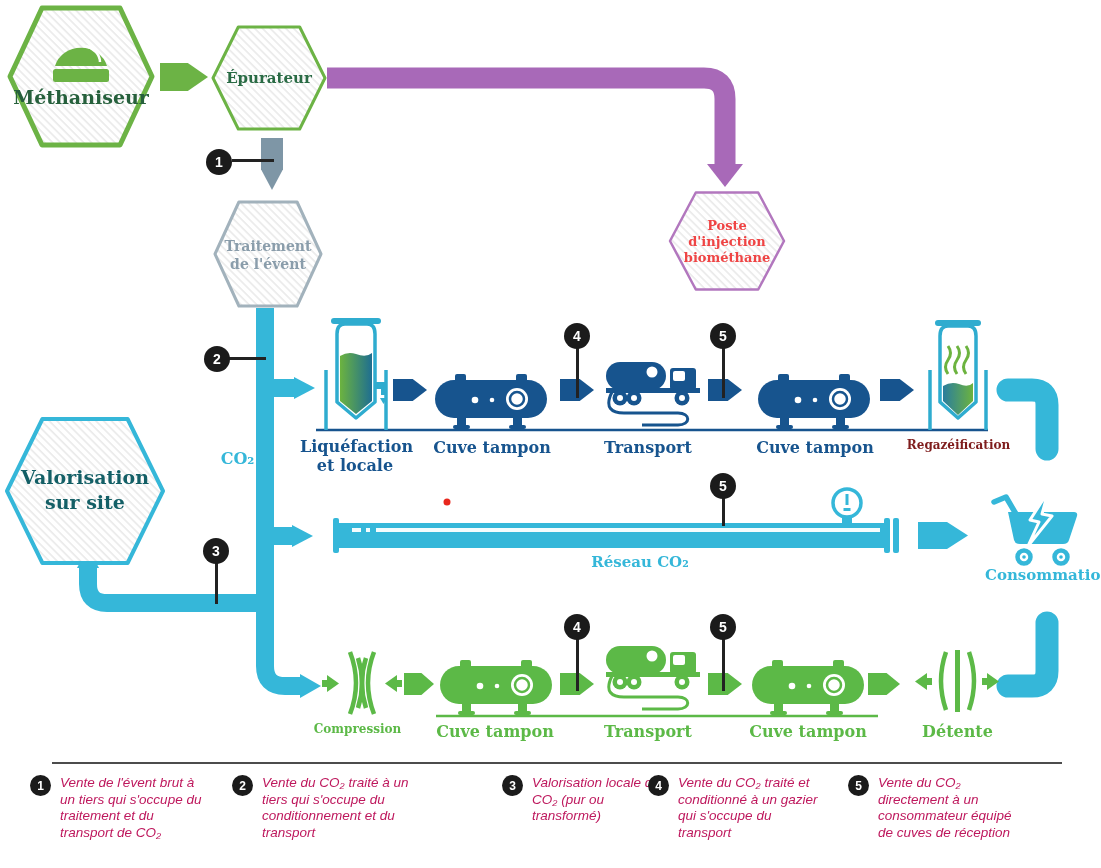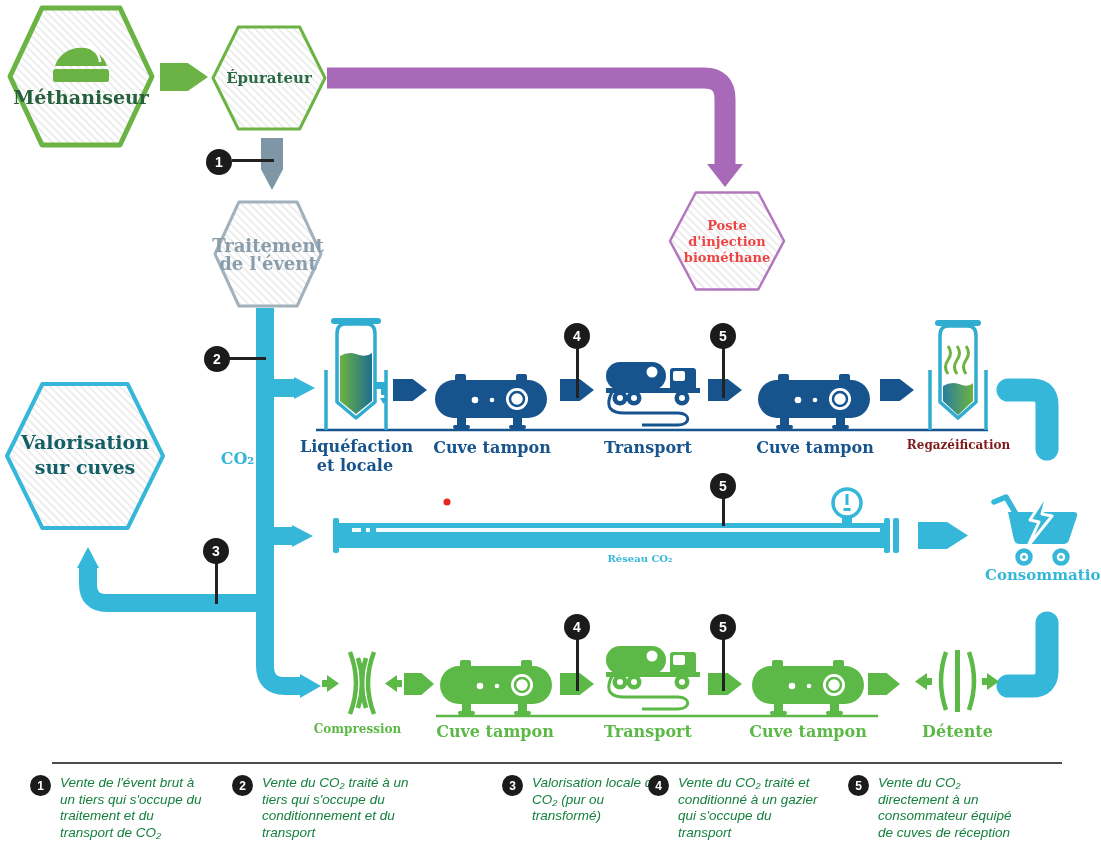--- a/index.html
+++ b/index.html
@@ -16,21 +16,21 @@
          color:#fff;display:flex;align-items:center;justify-content:center;
          font:bold 14px "Liberation Sans",sans-serif;z-index:5;}
   .stem{position:absolute;background:#222;z-index:4;}
   .arrow-r{position:absolute;clip-path:polygon(0 0,58% 0,100% 50%,58% 100%,0 100%);z-index:2;}
   .arrow-d{position:absolute;clip-path:polygon(0 0,100% 0,100% 60%,50% 100%,0 60%);z-index:2;}
   .icon{position:absolute;z-index:2;}
   .legend-item{position:absolute;top:775px;display:flex;gap:9px;align-items:flex-start;z-index:3;}
   .legend-badge{flex:0 0 auto;width:21px;height:21px;border-radius:50%;background:#1b1b1b;color:#fff;
                 display:flex;align-items:center;justify-content:center;
                 font:bold 12px "Liberation Sans",sans-serif;}
-  .legend-text{font:italic 13.5px/1.24 "Liberation Sans",sans-serif;color:#15803d;}
+  .legend-text{font:italic 13.5px/1.24 "Liberation Sans",sans-serif;color:#be185d;}
   .divider{position:absolute;left:52px;top:762px;width:1010px;height:2px;background:#4c4c4c;z-index:3;}
 </style>
 </head>
 <body>
 
 <div id="canvas">
 
   <svg width="0" height="0" class="abs">
     <defs>
       <pattern id="hatch" patternUnits="userSpaceOnUse" width="5.5" height="5.5" patternTransform="rotate(-45)">
@@ -107,44 +107,44 @@
     <svg width="118" height="108">
       <polygon points="28.3,3 89.7,3 115,54 89.7,105 28.3,105 3,54" fill="url(#hatch)" stroke="#6cb345" stroke-width="3" stroke-linejoin="round"></polygon>
     </svg>
     <div class="hex-label" style="top:45px;font-size:15px;color:#2a6b45">Épurateur</div>
   </div>
 
   <div class="hex" style="left:212px;top:199px">
     <svg width="112" height="110">
       <polygon points="26.9,3 85.1,3 109,55 85.1,107 26.9,107 3,55" fill="url(#hatch)" stroke="#a2b2bc" stroke-width="3" stroke-linejoin="round"></polygon>
     </svg>
-    <div class="hex-label" style="top:38px;font-size:18px;line-height:18px;color:#8a9dab">
+    <div class="hex-label" style="top:38px;font-size:14px;line-height:18px;color:#8a9dab">
       <span>Traitement</span><br>
       <span>de l'évent</span>
     </div>
   </div>
 
   <div class="hex" style="left:667px;top:190px">
     <svg width="120" height="102">
       <polygon points="28.8,2.5 91.2,2.5 117,51 91.2,99.5 28.8,99.5 3,51" fill="url(#hatch)" stroke="#b277be" stroke-width="2.5" stroke-linejoin="round"></polygon>
     </svg>
     <div class="hex-label" style="top:28px;font-size:13px;line-height:16px;color:#ef4444">
       <span>Poste</span><br>
       <span>d'injection</span><br>
       <span>biométhane</span>
     </div>
   </div>
 
-  <div class="hex" style="left:3px;top:380px">
+  <div class="hex" style="left:3px;top:415px">
     <svg width="164" height="152">
       <polygon points="39.4,4 124.6,4 160,76 124.6,148 39.4,148 4,76" fill="url(#hatch)" stroke="#35b7d9" stroke-width="4" stroke-linejoin="round"></polygon>
     </svg>
     <div class="hex-label" style="top:50px;font-size:19px;line-height:25px;color:#135f66">
       <span>Valorisation</span><br>
-      <span>sur cuves</span>
+      <span>sur site</span>
     </div>
   </div>
 
   <div class="arrow-r" style="left:160px;top:63px;width:48px;height:28px;background:#6cb345"></div>
   <div class="arrow-d" style="left:261px;top:138px;width:22px;height:52px;background:#7e96a6"></div>
 
   <div class="stem" style="left:232px;top:159px;width:42px;height:3px"></div>
   <div class="badge" style="left:206px;top:149px">1</div>
   <div class="stem" style="left:228px;top:357px;width:38px;height:3px"></div>
   <div class="badge" style="left:204px;top:346px">2</div>
@@ -238,21 +238,21 @@
     <span>Liquéfaction</span><br>
     <span>et locale</span>
   </div>
   <div class="lbl" style="left:432px;top:438px;width:120px;font-size:16px;color:#17548e">Cuve tampon</div>
   <div class="lbl" style="left:598px;top:438px;width:100px;font-size:16px;color:#17548e">Transport</div>
   <div class="lbl" style="left:755px;top:438px;width:120px;font-size:16px;color:#17548e">Cuve tampon</div>
   <div class="lbl" style="left:896px;top:438px;width:125px;font-size:12px;color:#7f1d1d">Regazéification</div>
 
   <div class="lbl" style="left:210px;top:449px;width:55px;font-size:16px;color:#35b7d9">CO₂</div>
   <div class="arrow-r" style="left:918px;top:522px;width:50px;height:27px;background:#35b7d9"></div>
-  <div class="lbl" style="left:580px;top:553px;width:120px;font-size:10px;color:#35b7d9">Réseau CO₂</div>
+  <div class="lbl" style="left:580px;top:553px;width:120px;font-size:15px;color:#35b7d9">Réseau CO₂</div>
 
   <svg class="icon" style="left:984px;top:490px" width="100" height="80">
     <path d="M10,12 L22,7 L32,24" stroke="#35b7d9" stroke-width="5.5" stroke-linecap="round" stroke-linejoin="round" fill="none"></path>
     <path d="M24,22 L90,22 Q94,22 93,26 L85,50 Q84,54 79,54 L36,54 Q31,54 30,50 Z" fill="#35b7d9"></path>
     <polygon points="64,2 46,30 55,32 44,56 68,26 58,24" fill="#35b7d9" stroke="#fff" stroke-width="3" stroke-linejoin="round"></polygon>
     <circle cx="40" cy="67" r="6.5" fill="#fff" stroke="#35b7d9" stroke-width="4.5"></circle>
       <circle cx="40" cy="67" r="1.8" fill="#35b7d9"></circle>
     <circle cx="77" cy="67" r="6.5" fill="#fff" stroke="#35b7d9" stroke-width="4.5"></circle>
       <circle cx="77" cy="67" r="1.8" fill="#35b7d9"></circle>
   </svg>

